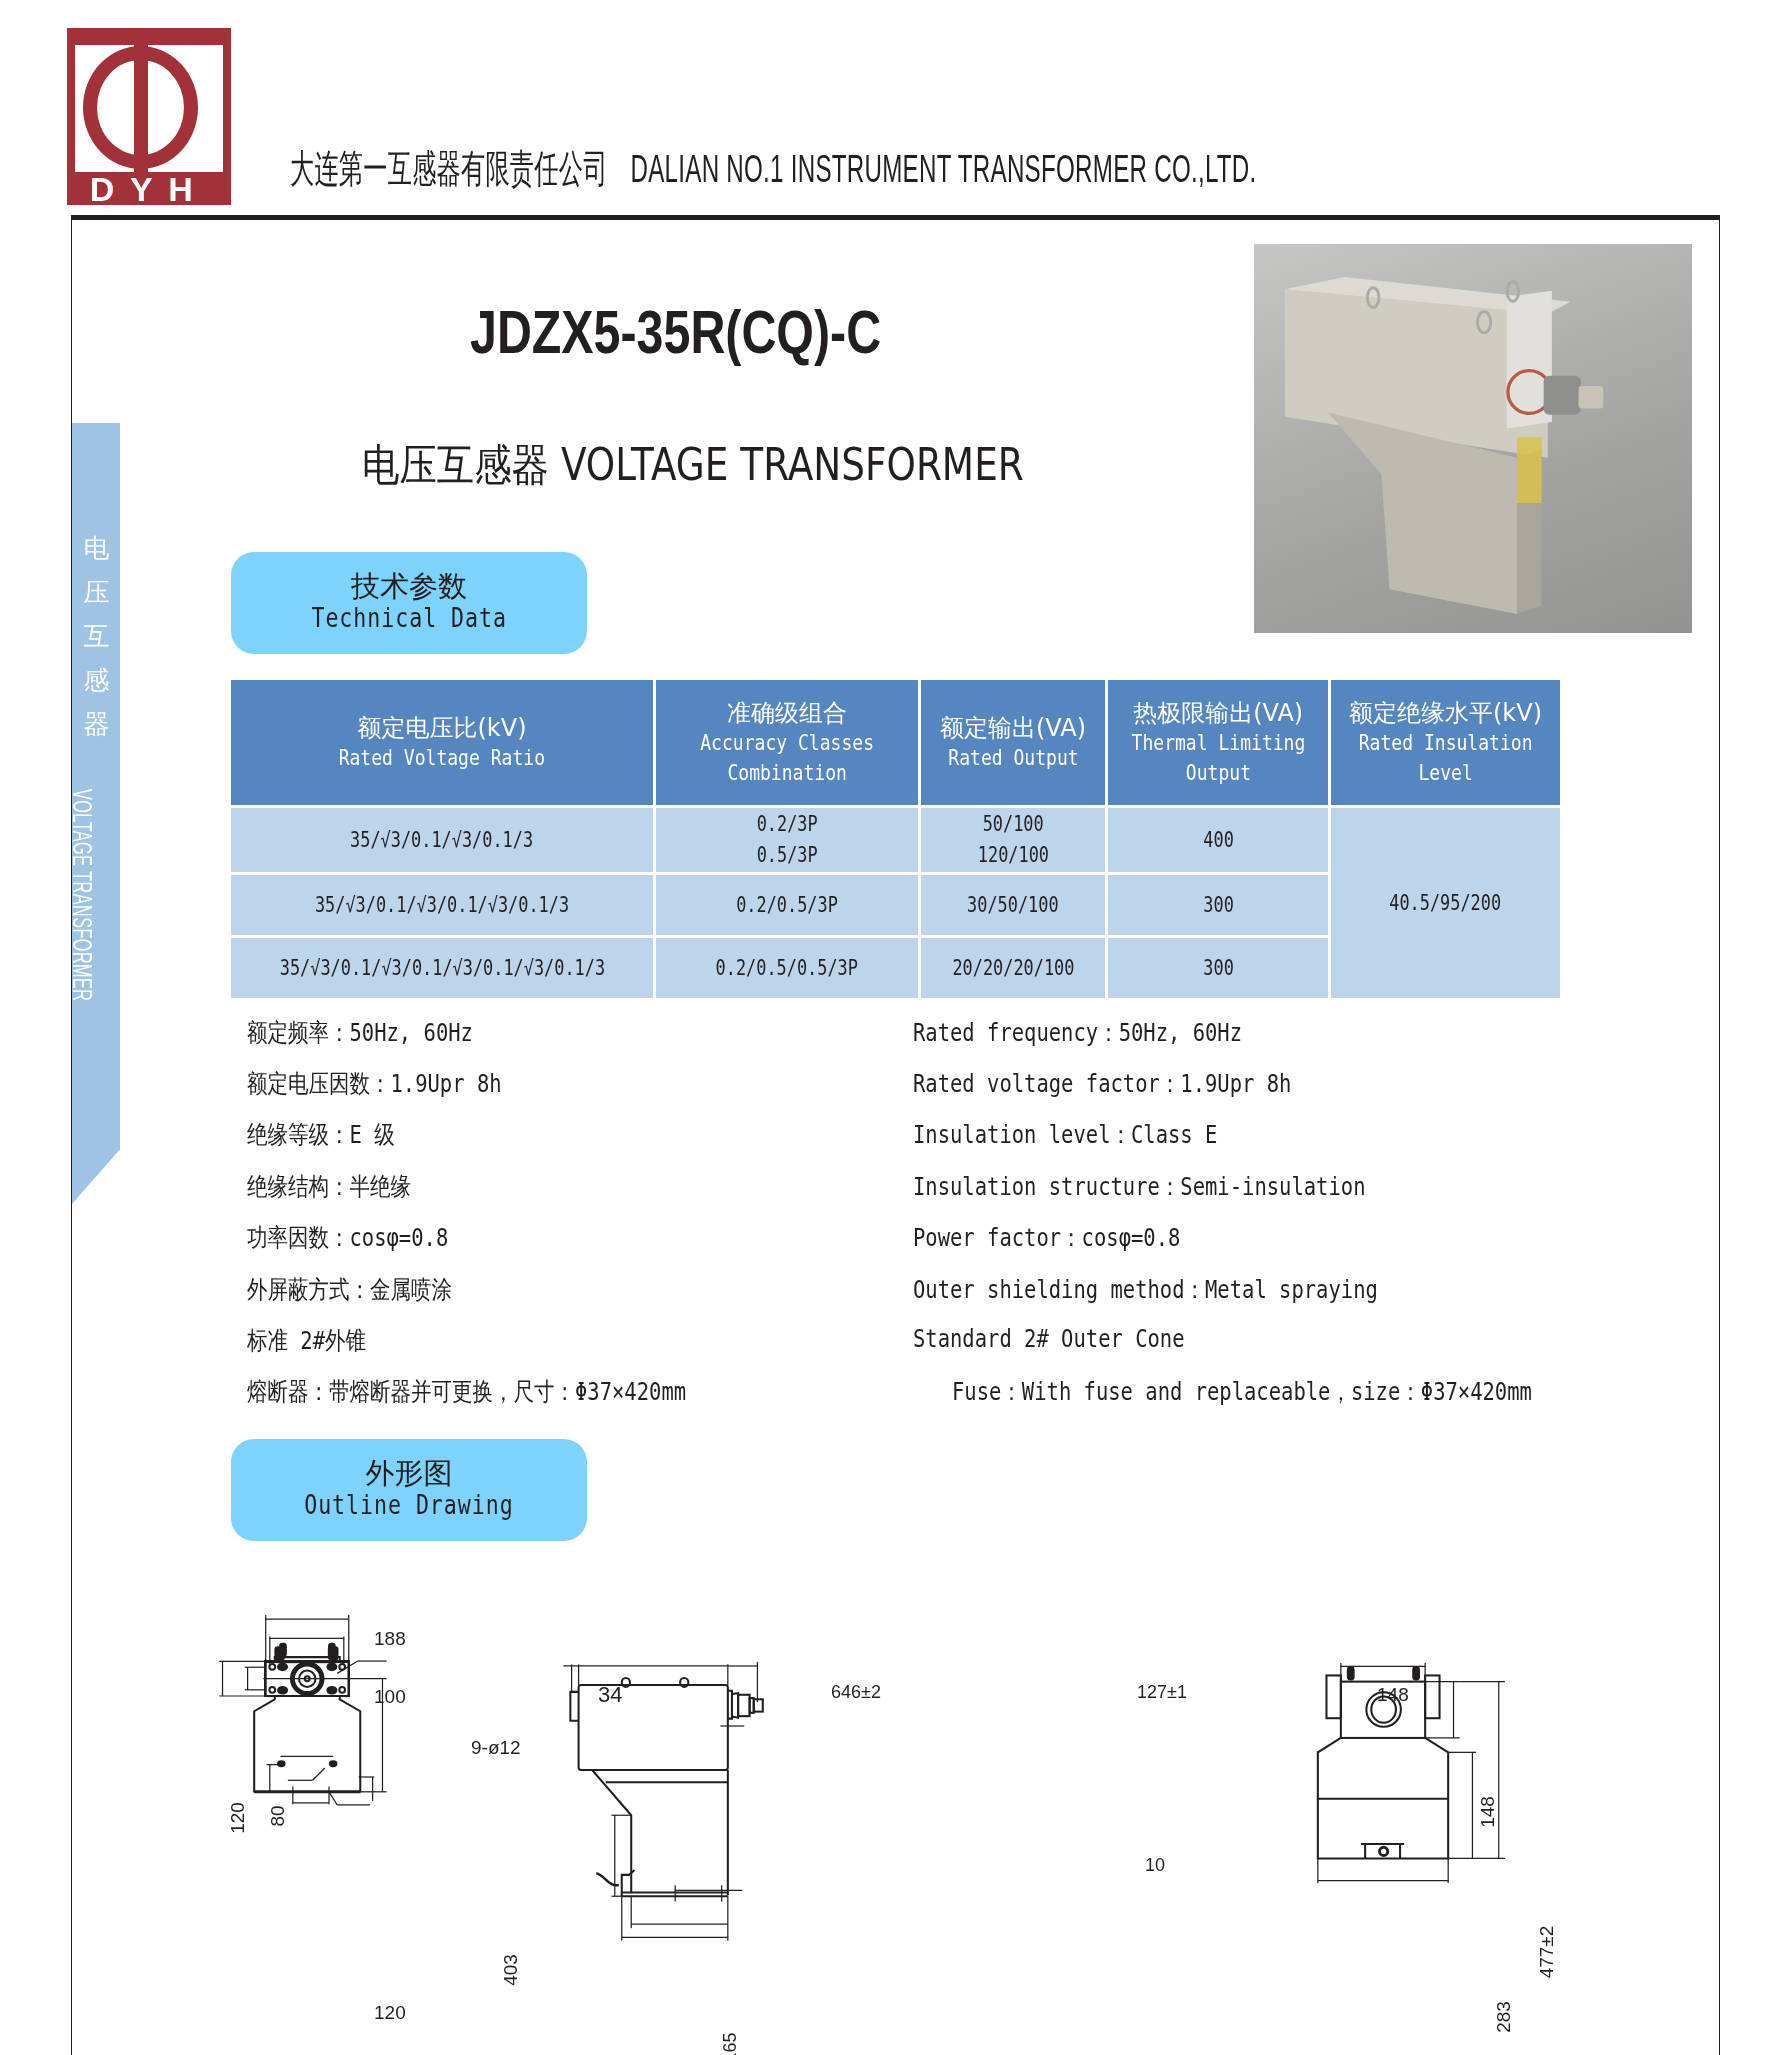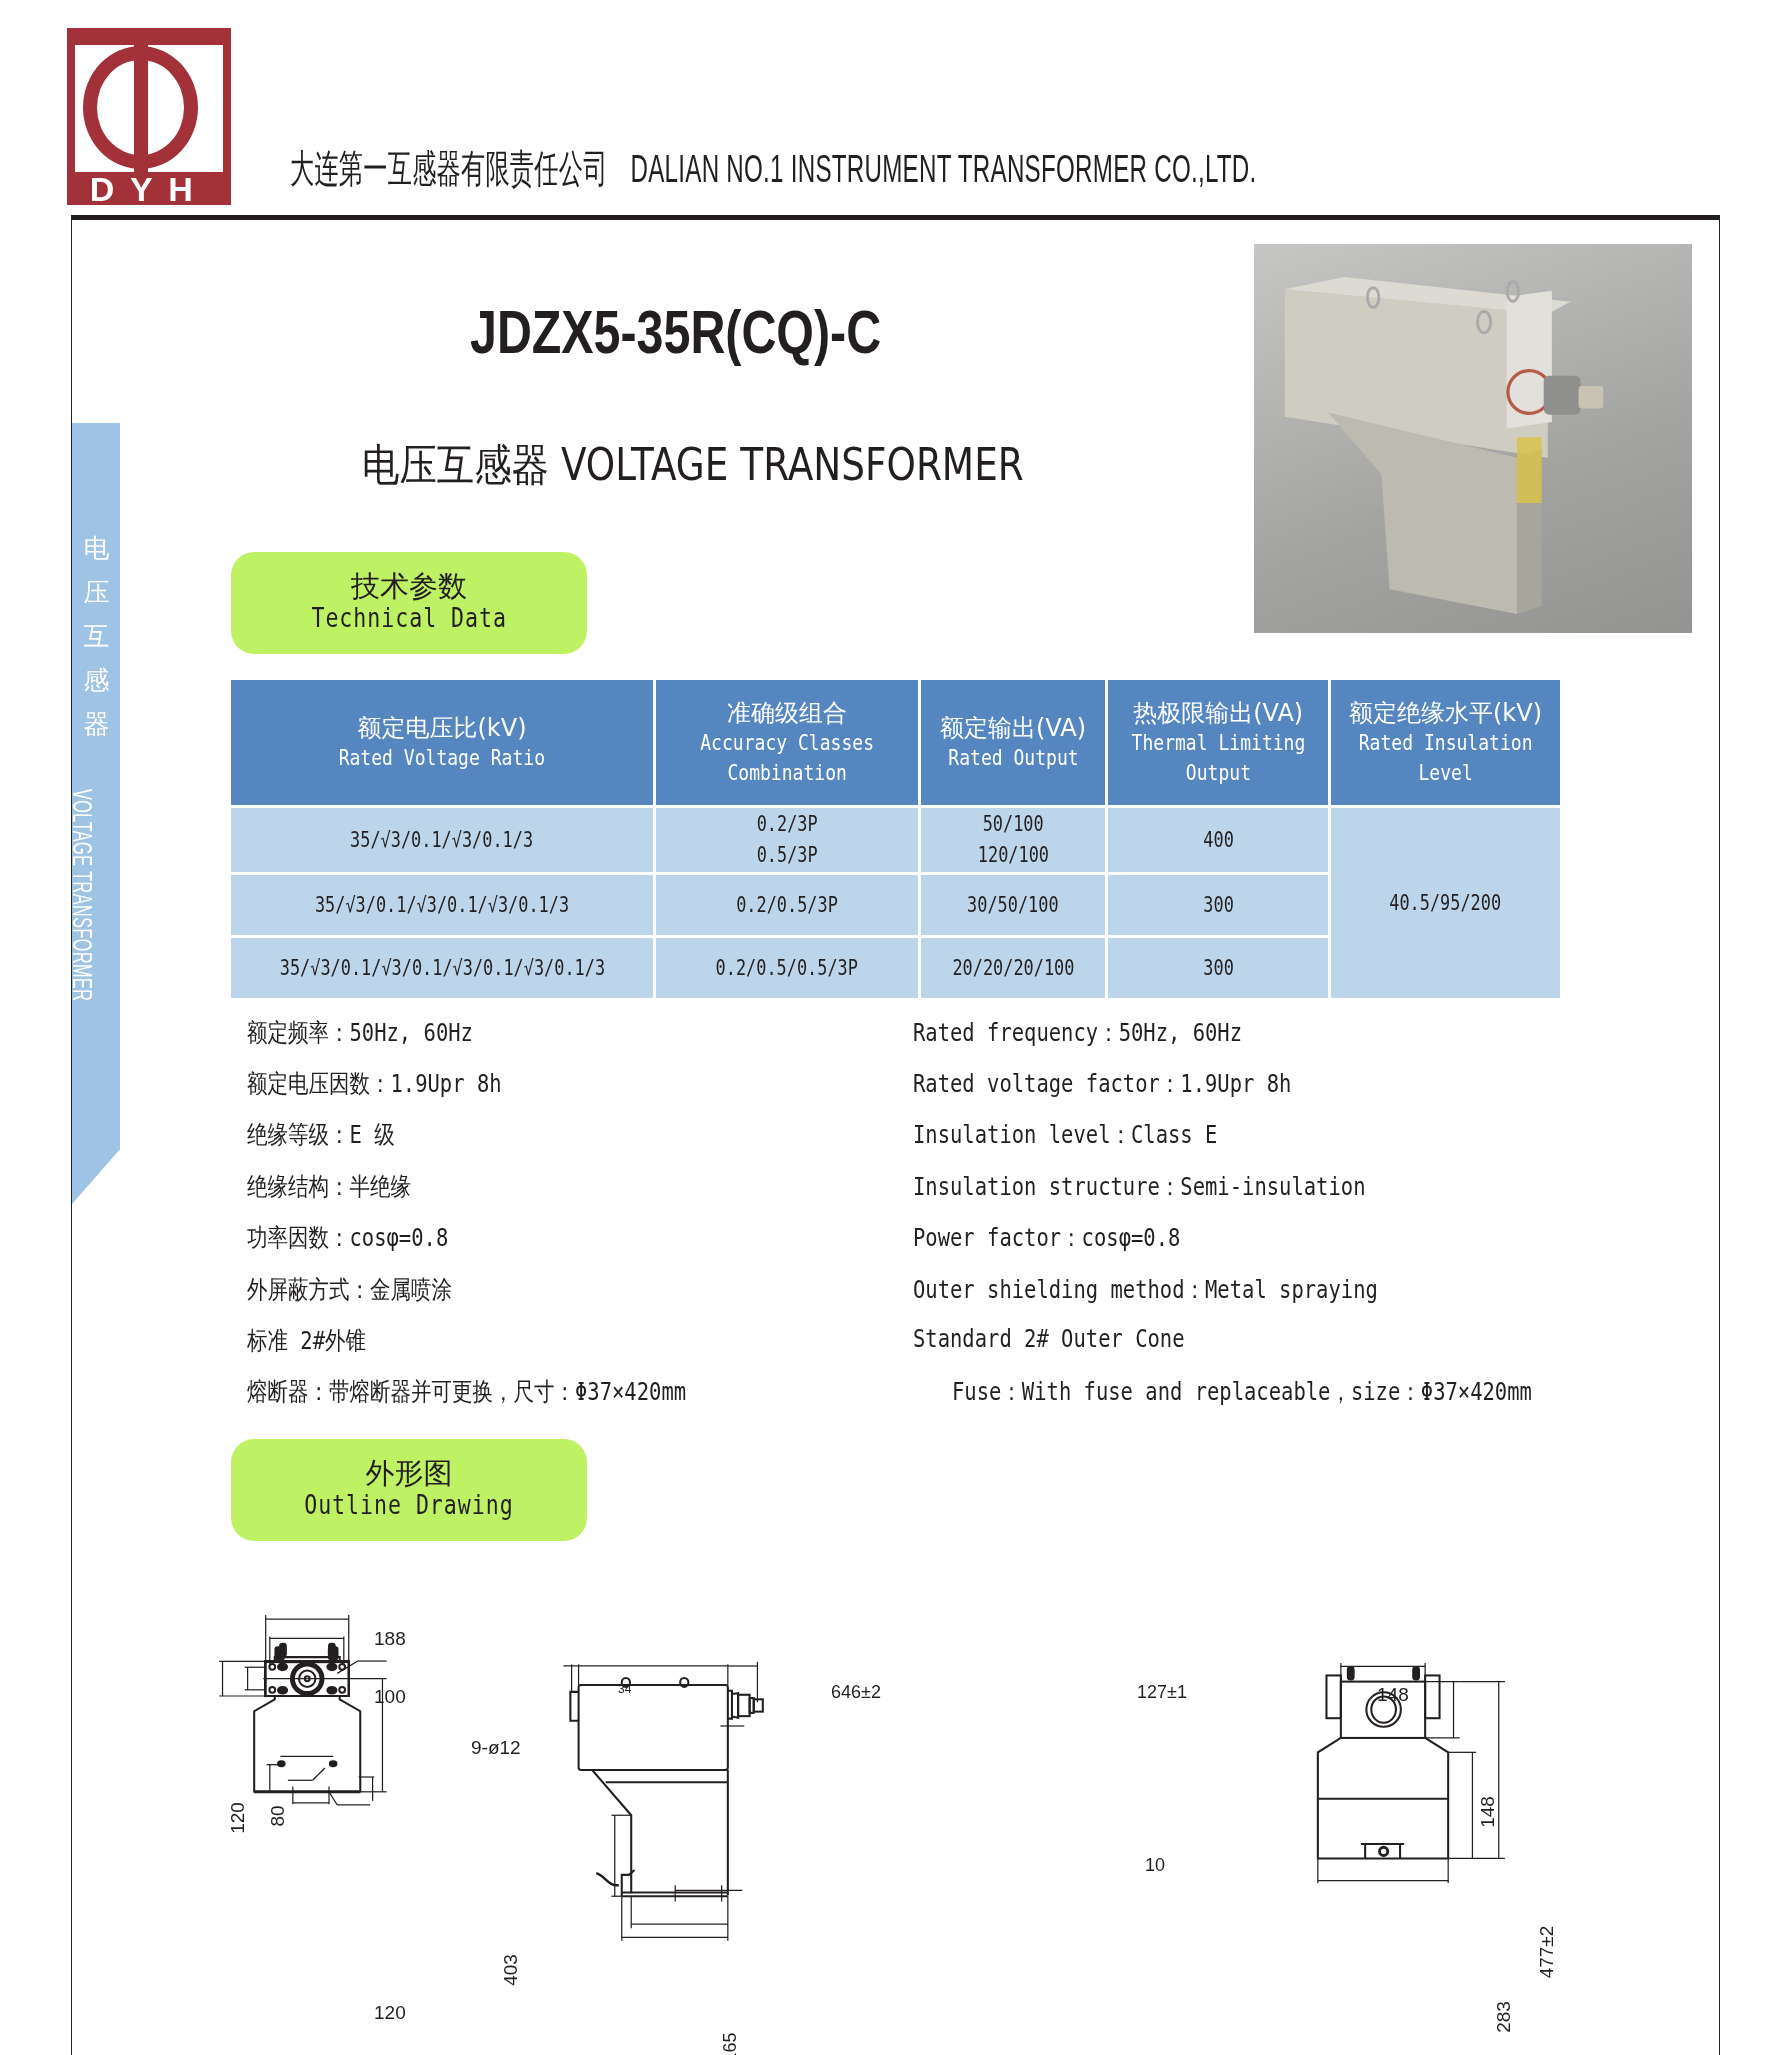--- a/index.html
+++ b/index.html
@@ -15,21 +15,21 @@
   .company .cn{margin-right:37px;}
   .frame{left:71px;top:215px;width:1649px;height:2256px;border:1.6px solid #231f20;border-top-width:5.8px;border-bottom-width:5.8px;box-sizing:border-box;}
   
   .ribbon{left:72px;top:423px;width:48px;height:781px;background:#9fc3e4;clip-path:polygon(0 0,100% 0,100% 93%,0 100%);}
   .ribbon-cn{left:76px;top:526px;width:41px;color:#fff;font-family:"DejaVu Sans",sans-serif;font-size:26px;line-height:44px;text-align:center;}
   .ribbon-en{left:97px;top:789px;color:#fff;font-family:"Liberation Sans",sans-serif;font-size:27px;white-space:nowrap;transform:rotate(90deg) scaleX(0.6);transform-origin:left top;letter-spacing:0.8px;}
   
   .model{left:470px;top:296px;font-family:"Liberation Sans",sans-serif;font-weight:bold;font-size:62px;white-space:nowrap;transform:scaleX(0.78);transform-origin:left top;}
   .subtitle{left:362px;top:436px;font-family:"DejaVu Sans",sans-serif;font-size:44px;white-space:nowrap;transform:scaleX(0.85);transform-origin:left top;}
   .photo{left:1254px;top:244px;width:438px;height:389px;background:linear-gradient(160deg,#c6c6c4 0%,#a3a3a1 60%,#939391 100%);overflow:hidden;}
-  .pill{left:231px;width:356px;height:102px;background:#bef264;border-radius:23px;text-align:center;font-family:"DejaVu Sans Mono",monospace;font-size:29px;line-height:31px;padding-top:19px;box-sizing:border-box;}
+  .pill{left:231px;width:356px;height:102px;background:#7dd3fc;border-radius:23px;text-align:center;font-family:"DejaVu Sans Mono",monospace;font-size:29px;line-height:31px;padding-top:19px;box-sizing:border-box;}
   .pill .en{font-size:27px;letter-spacing:1.2px;transform:scaleX(0.8);display:inline-block;}
   
   .tbl{left:231px;top:677px;width:1335px;}
   table{border-collapse:separate;border-spacing:3.3px 3.3px;width:100%;margin-left:-3.3px;}
   th{background:#5586bf;color:#fff;font-weight:normal;font-size:22px;line-height:30px;height:125px;padding:0 1.6px;}
   td{background:#bdd5ea;font-size:20.6px;line-height:31px;text-align:center;height:58px;}
   .cn-h{font-family:"DejaVu Sans",sans-serif;display:block;font-size:24px;}
   .en-h{display:inline-block;transform:scaleX(0.82);}
   .sq{display:inline-block;transform:scaleX(0.82);white-space:nowrap;}
   
@@ -310,21 +310,21 @@
 <div style="font-family:'Liberation Sans',sans-serif;">
   <div class="abs" style="left:374px;top:1628px;font-size:19px;">188</div>
   <div class="abs" style="left:374px;top:1686px;font-size:19px;">100</div>
   <div class="abs" style="left:471px;top:1737px;font-size:19px;">9-ø12</div>
   <div class="abs" style="left:222px;top:1807px;font-size:19px;transform:rotate(-90deg);">120</div>
   <div class="abs" style="left:267px;top:1805px;font-size:19px;transform:rotate(-90deg);">80</div>
   <div class="abs" style="left:495px;top:1959px;font-size:19px;transform:rotate(-90deg);">403</div>
   <div class="abs" style="left:374px;top:2002px;font-size:19px;">120</div>
   <div class="abs" style="left:362px;top:2054px;font-size:19px;">2-M8</div>
 
-  <div class="abs" style="left:598px;top:1682px;font-size:12px;margin-left:20px;">34</div>
+  <div class="abs" style="left:598px;top:1682px;font-size:22px;">34</div>
   <div class="abs" style="left:831px;top:1682px;font-size:18px;">646±2</div>
   <div class="abs" style="left:1137px;top:1682px;font-size:18px;">127±1</div>
   <div class="abs" style="left:1145px;top:1840px;font-size:18px;margin-top:15px;">10</div>
   <div class="abs" style="left:715px;top:2037px;font-size:18px;transform:rotate(-90deg);">165</div>
 
   <div class="abs" style="left:1377px;top:1684px;font-size:19px;">148</div>
   <div class="abs" style="left:1472px;top:1801px;font-size:19px;transform:rotate(-90deg);">148</div>
   <div class="abs" style="left:1521px;top:1941px;font-size:19px;transform:rotate(-90deg);">477±2</div>
   <div class="abs" style="left:1488px;top:2006px;font-size:19px;transform:rotate(-90deg);">283</div>
 

